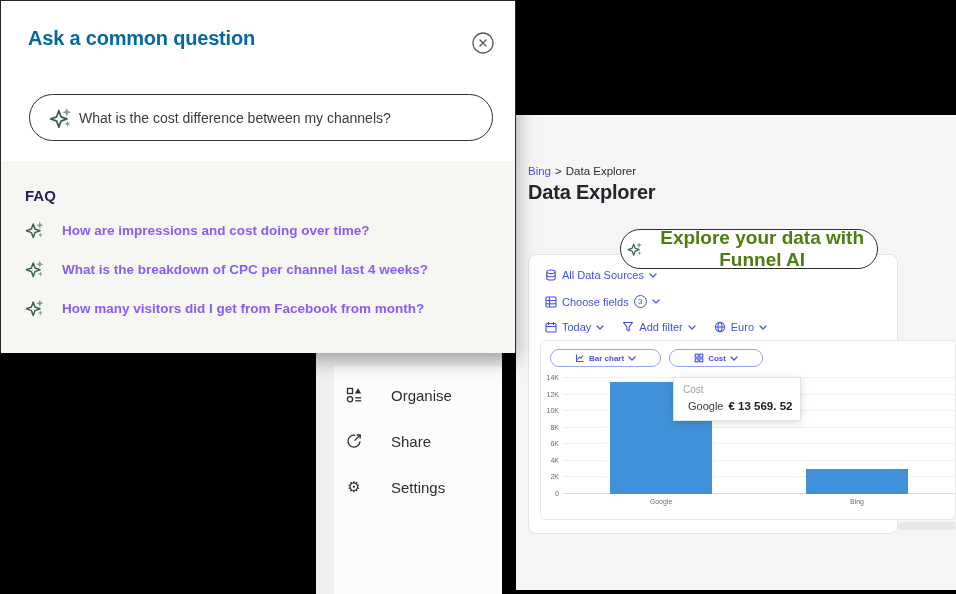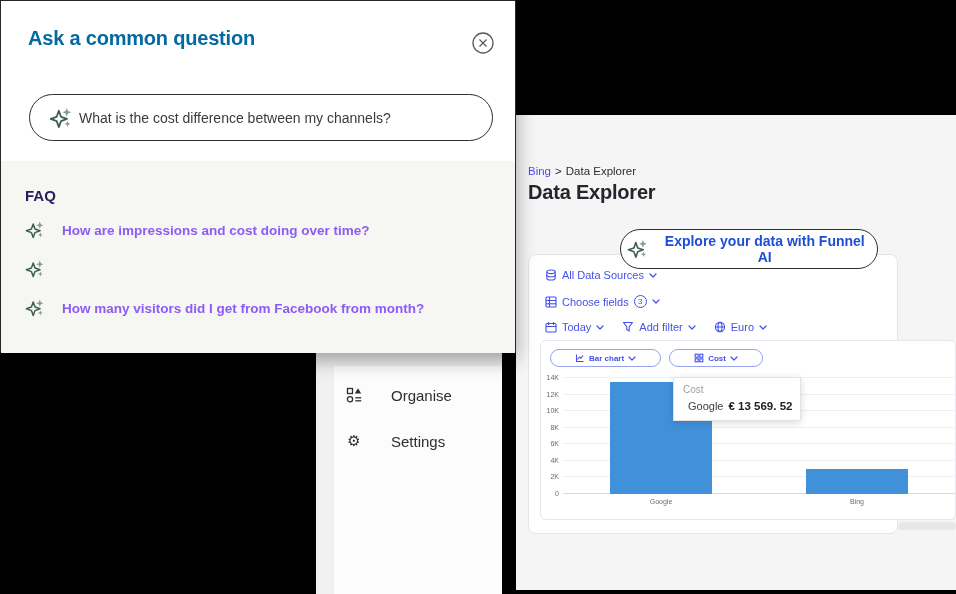--- a/index.html
+++ b/index.html
@@ -12,21 +12,21 @@
   .breadcrumb a{color:#4351e8;text-decoration:none;cursor:pointer;}
   .breadcrumb .sep{margin:0 4px;color:#2c2c34;}
   .page h1{position:absolute;left:12px;top:66px;margin:0;font-size:20px;font-weight:700;color:#25252d;letter-spacing:-.2px;}
 
   .filters-card{position:absolute;left:12px;top:139px;width:370px;height:280px;background:#fff;border:1px solid #e2e5ea;border-radius:8px;z-index:1;}
   .f-row{position:absolute;left:16px;display:flex;gap:18px;align-items:center;}
   .f-ctl{display:inline-flex;align-items:center;gap:5px;border:none;background:none;padding:0;font-size:11px;color:#4351e8;cursor:pointer;white-space:nowrap;}
   .f-ctl svg{flex:none;}
   .badge{display:inline-flex;align-items:center;justify-content:center;width:13px;height:13px;border:1px solid #4351e8;border-radius:50%;font-size:8px;color:#4351e8;}
 
-  .ai-pill{position:absolute;left:104px;top:114px;width:258px;height:40px;display:flex;align-items:center;justify-content:center;gap:10px;background:#fff;border:1.4px solid #2e2e2e;border-radius:20px;cursor:pointer;z-index:3;font-size:14px;font-weight:600;color:#1d4ed8;}
+  .ai-pill{position:absolute;left:104px;top:114px;width:258px;height:40px;display:flex;align-items:center;justify-content:center;gap:10px;background:#fff;border:1.4px solid #2e2e2e;border-radius:20px;cursor:pointer;z-index:3;font-size:19px;font-weight:600;color:#4d7c0f;}
 
   .chart-card{position:absolute;left:24px;top:225px;width:416px;height:180px;background:#fff;border:1px solid #e5e8ec;border-radius:6px;z-index:2;}
   .pill-row{position:absolute;left:9px;top:8px;display:flex;gap:8px;}
   .c-pill{display:inline-flex;align-items:center;gap:4px;height:18px;padding:0 24px;background:#fff;border:1px solid #99a2ef;border-radius:9px;font-size:8px;font-weight:600;color:#4351e8;cursor:pointer;}
   .y-axis{position:absolute;left:0;top:37px;width:18px;height:116px;}
   .ytick{position:absolute;right:0;width:18px;text-align:right;font-size:7px;color:#636b74;line-height:8px;}
   .plot{position:absolute;left:22px;right:0;top:37px;height:116px;}
   .gridline{position:absolute;left:0;right:0;height:1px;background:#eef0f3;}
   .gridline.baseline{background:#d9dbe0;}
   .bar{position:absolute;bottom:0;z-index:1;cursor:pointer;}
@@ -234,20 +234,28 @@
         <svg width="16" height="16" viewBox="0 0 16 16">
             <rect x="1.5" y="1.5" width="5" height="5" fill="none" stroke="#2f2f2f" stroke-width="1.3"></rect>
             <path d="M12 1.2 L15.2 6.5 H8.8 Z" fill="#2f2f2f"></path>
             <circle cx="4" cy="12.3" r="2.6" fill="none" stroke="#2f2f2f" stroke-width="1.3"></circle>
             <line x1="9.3" y1="10.8" x2="15.2" y2="10.8" stroke="#2f2f2f" stroke-width="1.3"></line>
             <line x1="9.3" y1="13.8" x2="15.2" y2="13.8" stroke="#2f2f2f" stroke-width="1.3"></line>
           </svg>
         <span>Organise</span>
       </div>
       <div class="menu-item">
+        <svg width="16" height="16" viewBox="0 0 16 16" fill="none" stroke="#2f2f2f" stroke-width="1.3">
+            <path d="M14 8.2 A6 6 0 1 1 9.3 2.3"></path>
+            <line x1="8.6" y1="7.6" x2="14.2" y2="2"></line>
+            <polyline points="10.8,2 14.2,2 14.2,5.4"></polyline>
+          </svg>
+        <span>Share</span>
+      </div>
+      <div class="menu-item">
         <span class="gear-glyph">⚙</span>
         <span>Settings</span>
       </div>
     </div>
   </section>
 
   <section class="modal">
     <h2>Ask a common question</h2>
     <button class="close-btn">
       <svg width="24" height="24" viewBox="0 0 24 24" fill="none" stroke="#5a5a5a" stroke-width="1.3">
@@ -269,20 +277,21 @@
       <div class="faq-row">
         <svg width="20" height="20" viewBox="0 0 20 20">
             <use href="#sparkle"></use>
           </svg>
         <span>How are impressions and cost doing over time?</span>
       </div>
       <div class="faq-row">
         <svg width="20" height="20" viewBox="0 0 20 20">
             <use href="#sparkle"></use>
           </svg>
+        <span>What is the breakdown of CPC per channel last 4 weeks?</span>
       </div>
       <div class="faq-row">
         <svg width="20" height="20" viewBox="0 0 20 20">
             <use href="#sparkle"></use>
           </svg>
         <span>How many visitors did I get from Facebook from month?</span>
       </div>
     </div>
   </section>
 

